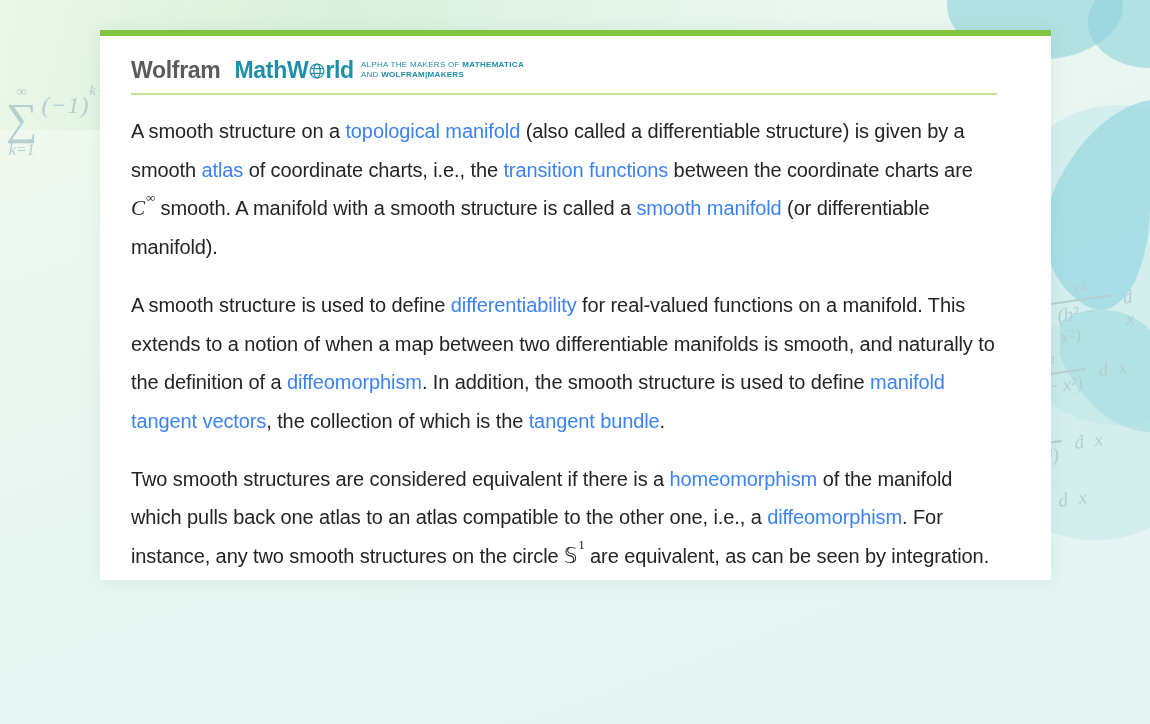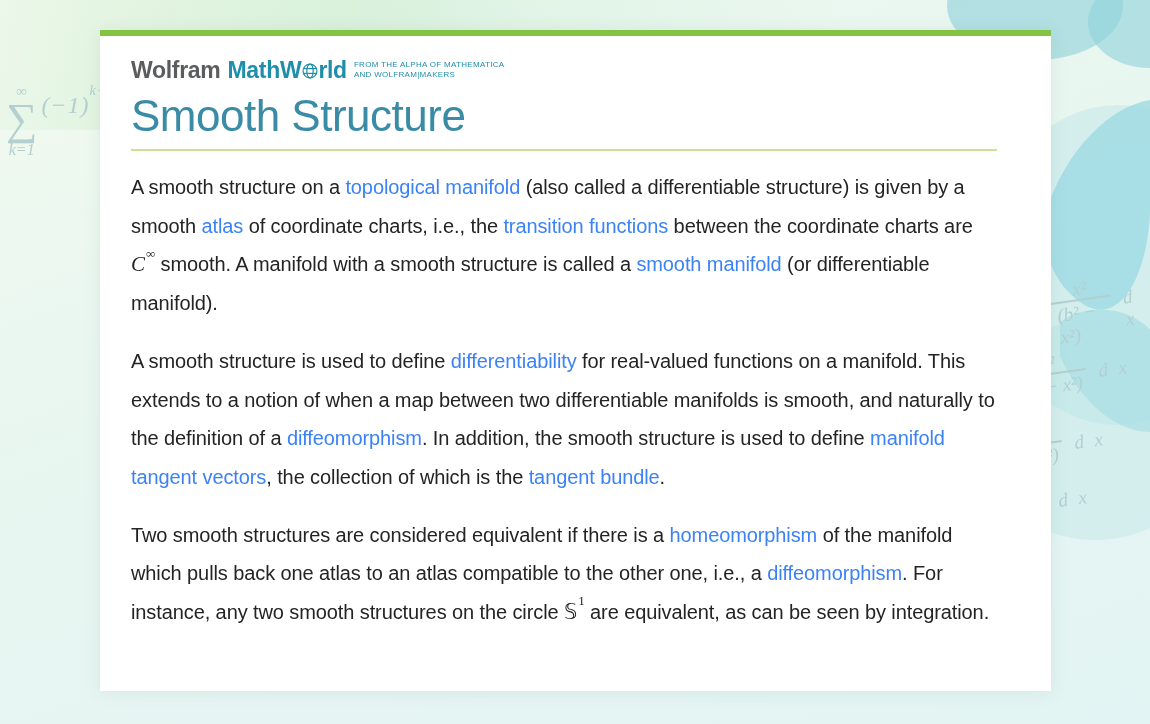--- a/index.html
+++ b/index.html
@@ -30,33 +30,33 @@
   .frac{display:inline-flex;flex-direction:column;align-items:center;}
   .frac .num{display:block;line-height:20px;}
   .frac .den{display:block;border-top:2px solid currentColor;padding:1px 5px 0 5px;line-height:22px;}
   .frac-dx{margin:14px 0 0 12px;letter-spacing:3px;}
   .f1{left:1052px;top:276px;}
   .f2{left:1012px;top:350px;}
   .f3{left:988px;top:422px;}
   .f4{left:972px;top:480px;}
   
   .card{
-    position:absolute;left:100px;top:30px;width:951px;height:661px;z-index:2;
+    position:absolute;left:100px;top:30px;width:951px;height:550px;z-index:2;
     background:#ffffff;border-top:6px solid #82c341;
     box-shadow:0 1px 16px rgba(60,120,110,0.10);
     box-sizing:border-box;
   }
   .card-inner{padding:21px 54px 0 31px;}
   
   .logo-row{display:flex;align-items:flex-start;cursor:pointer;}
   .brand-wolfram{font-size:23px;line-height:26px;font-weight:bold;color:#5b5c5e;letter-spacing:-0.3px;}
-  .brand-mathworld{font-size:23px;line-height:26px;font-weight:bold;color:#1f8fa9;letter-spacing:-0.3px;margin-left:7px;white-space:nowrap;}
+  .brand-mathworld{font-size:23px;line-height:26px;font-weight:bold;color:#1f8fa9;letter-spacing:-0.3px;margin-left:14px;white-space:nowrap;}
   .globe{display:inline-block;vertical-align:-1px;margin:0 0.5px;}
   .tagline{margin:3px 0 0 7px;color:#1f8fa9;font-size:8px;line-height:10px;letter-spacing:0.3px;white-space:nowrap;}
-  .tagline b{font-weight:normal;}
+  .tagline b{font-weight:bold;}
   
   .page-title{margin:8px 0 0 0;font-size:44px;line-height:48px;font-weight:400;color:#3a8ba6;letter-spacing:-0.5px;}
   .title-rule{height:2px;background:#c6e492;border:none;margin:9px 0 0 0;width:866px;}
   
   .article{margin-top:17px;width:866px;color:#242424;font-size:20px;line-height:38.7px;letter-spacing:-0.1px;}
   .article p{margin:0 0 19px 0;}
   .tlink{color:#3b82f6;cursor:pointer;}
   .math{font-family:"Liberation Serif","DejaVu Serif","DejaVu Sans",serif;font-style:italic;font-size:21px;}
   .math sup{font-size:13px;font-style:normal;position:relative;top:-0.45em;line-height:0;margin-left:1px;}
 </style>
@@ -122,26 +122,25 @@
         <span class="brand-wolfram">Wolfram</span>
         <span class="brand-mathworld"><span>MathW</span><span class="globe"><svg width="16" height="16" viewBox="0 0 20 20">
                 <g fill="none" stroke="#1f8fa9" stroke-width="1.5">
                   <circle cx="10" cy="10" r="8.7"></circle>
                   <ellipse cx="10" cy="10" rx="4" ry="8.7"></ellipse>
                   <line x1="1.6" y1="7" x2="18.4" y2="7"></line>
                   <line x1="1.6" y1="13" x2="18.4" y2="13"></line>
                 </g>
               </svg></span><span>rld</span></span>
         <span class="tagline">
-          <span>FROM THE ALPHA OF </span><b>MATHEMATICA</b><br>
+          <span>ALPHA THE MAKERS OF </span><b>MATHEMATICA</b><br>
           <span>AND </span><b>WOLFRAM|MAKERS</b>
         </span>
       </div>
 
-      <h1 class="page-title">Smooth Structure</h1>
       <hr class="title-rule">
 
       <div class="article">
         <p><span>A smooth structure on a </span><span class="tlink">topological manifold</span><span> (also called a differentiable structure) is given by a smooth </span><span class="tlink">atlas</span><span> of coordinate charts, i.e., the </span><span class="tlink">transition functions</span><span> between the coordinate charts are </span><span class="math"><span>C</span><sup>∞</sup></span><span> smooth. A manifold with a smooth structure is called a </span><span class="tlink">smooth manifold</span><span> (or differentiable manifold).</span></p>
         <p><span>A smooth structure is used to define </span><span class="tlink">differentiability</span><span> for real-valued functions on a manifold. This extends to a notion of when a map between two differentiable manifolds is smooth, and naturally to the definition of a </span><span class="tlink">diffeomorphism</span><span>. In addition, the smooth structure is used to define </span><span class="tlink">manifold tangent vectors</span><span>, the collection of which is the </span><span class="tlink">tangent bundle</span><span>.</span></p>
         <p><span>Two smooth structures are considered equivalent if there is a </span><span class="tlink">homeomorphism</span><span> of the manifold which pulls back one atlas to an atlas compatible to the other one, i.e., a </span><span class="tlink">diffeomorphism</span><span>. For instance, any two smooth structures on the circle </span><span class="math"><span>𝕊</span><sup>1</sup></span><span> are equivalent, as can be seen by integration.</span></p>
       </div>
 
     </div>
   </div>

